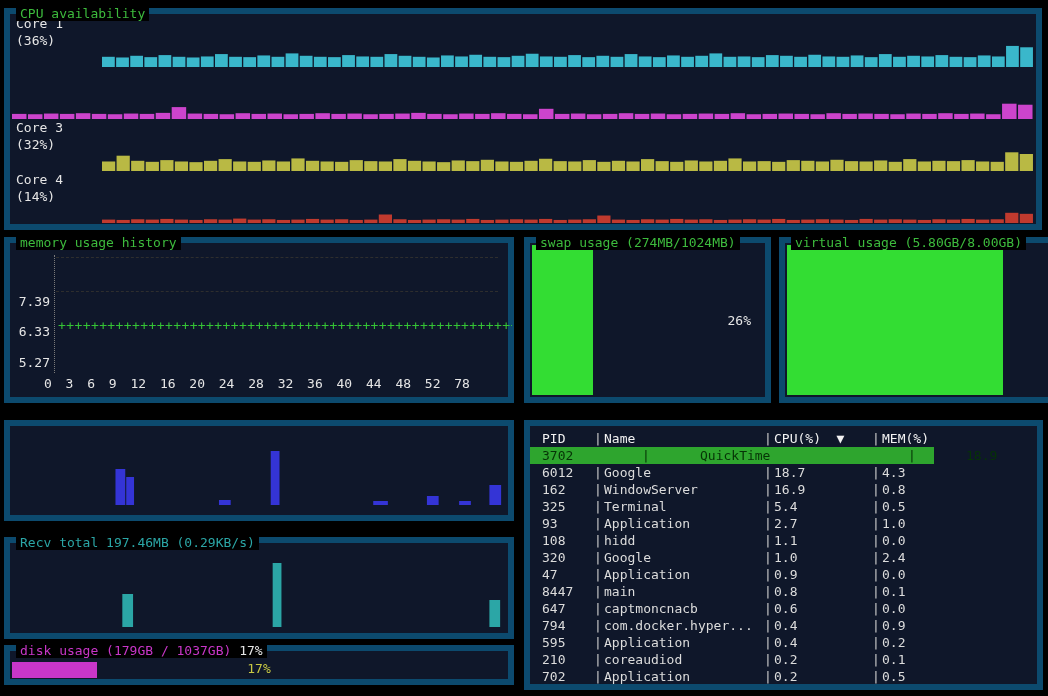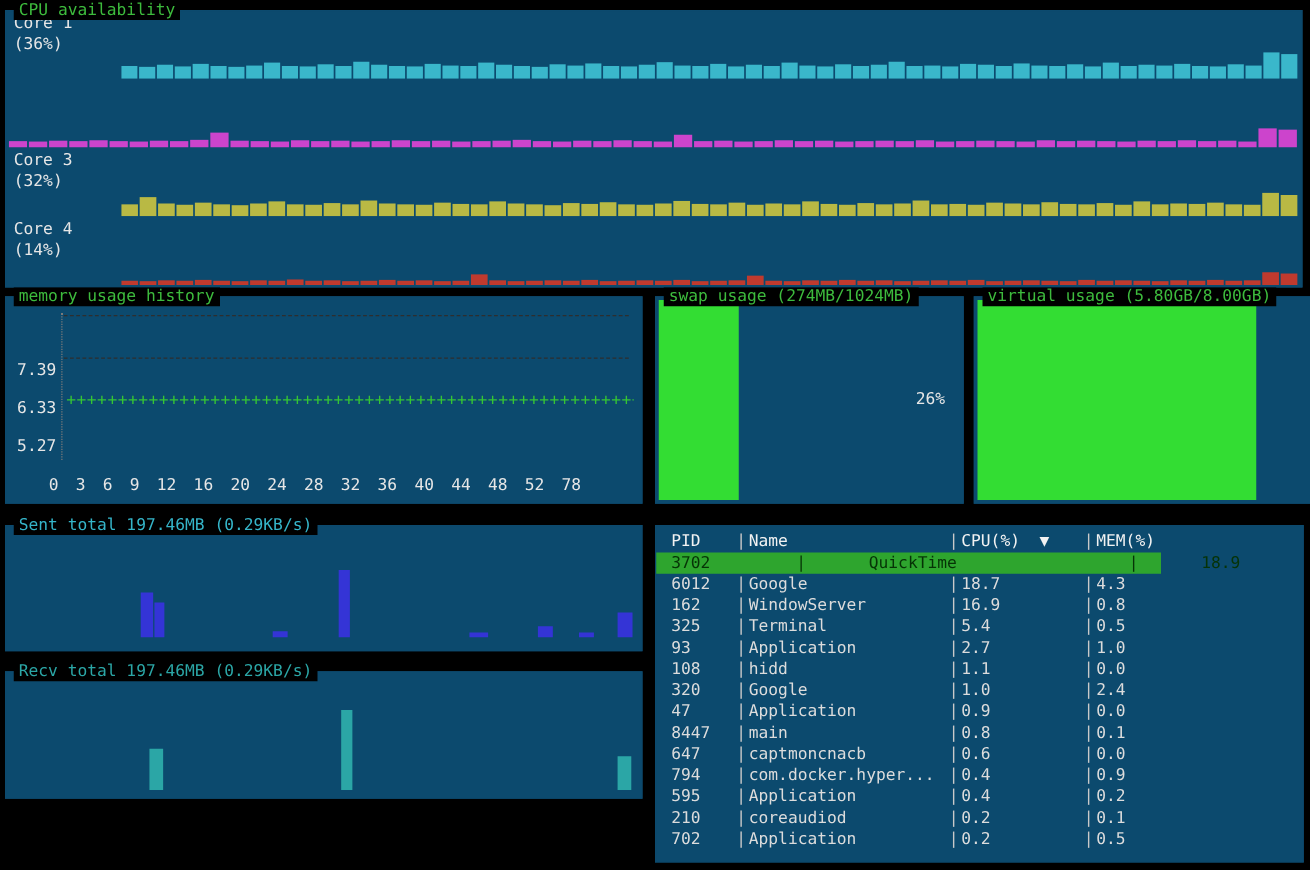--- a/index.html
+++ b/index.html
@@ -2,21 +2,21 @@
 <html><head>
 <meta charset="utf-8">
 <style>
   * { margin:0; padding:0; box-sizing:border-box; }
   html,body { background:#000; }
   .screen {
     position:relative; width:1048px; height:696px; background:#000;
     font-family:"DejaVu Sans Mono", monospace; font-size:13px; color:#e6e6e6;
     overflow:hidden;
   }
-  .box { position:absolute; border:1px solid #0c4a6e; background:#0c4a6e; }
+  .box { position:absolute; border:6px solid #0c4a6e; background:#0f172a; }
   .box-title {
     position:absolute; top:-8px; left:6px; background:#000; padding:0 4px;
     line-height:15px; font-size:13px; white-space:nowrap; z-index:2;
   }
   .green  { color:#3dbb3d; }
   .cyan   { color:#35b5c9; }
   .teal   { color:#2ba6a6; }
   .white  { color:#e6e6e6; }
   .disk-magenta { color:#c936c9; }
 
@@ -402,21 +402,20 @@
     <span class="gauge-label">26%</span>
   </div>
 
   <div class="box" id="virt-box">
     <span class="box-title green">virtual usage (5.80GB/8.00GB)</span>
     <div class="gauge-fill" id="virt-fill" style="width: 72%;"></div>
     <span class="gauge-label">72%</span>
   </div>
 
   <div class="box" id="sent-box">
-    <span class="box-title cyan">Sent total 197.46MB (0.29KB/s)</span>
     <svg class="net-svg" id="sent-svg" viewBox="0 0 506 56" preserveAspectRatio="none">
         <rect x="106" y="20" width="10" height="36" fill="#3434d6"></rect>
         <rect x="117" y="28" width="8" height="28" fill="#3434d6"></rect>
         <rect x="212" y="51" width="12" height="5" fill="#3434d6"></rect>
         <rect x="265" y="2" width="9" height="54" fill="#3434d6"></rect>
         <rect x="370" y="52" width="15" height="4" fill="#3434d6"></rect>
         <rect x="425" y="47" width="12" height="9" fill="#3434d6"></rect>
         <rect x="458" y="52" width="12" height="4" fill="#3434d6"></rect>
         <rect x="489" y="36" width="12" height="20" fill="#3434d6"></rect>
       </svg>
@@ -424,20 +423,25 @@
 
   <div class="box" id="recv-box">
     <span class="box-title teal">Recv total 197.46MB (0.29KB/s)</span>
     <svg class="net-svg" id="recv-svg" viewBox="0 0 506 66" preserveAspectRatio="none">
         <rect x="113" y="33" width="11" height="33" fill="#2ba6a6"></rect>
         <rect x="267" y="2" width="9" height="64" fill="#2ba6a6"></rect>
         <rect x="489" y="39" width="11" height="27" fill="#2ba6a6"></rect>
       </svg>
   </div>
 
+  <div class="box" id="disk-box">
+    <span class="box-title"><span class="disk-magenta">disk usage (179GB / 1037GB) </span><span class="white">17%</span></span>
+    <div class="disk-fill" style="width: 17%;"></div>
+    <span class="disk-percent">17%</span>
+  </div>
 
   <div class="box" id="proc-box">
     <div class="proc-header">
       <span class="cell">PID</span>
       <span class="pipe">|</span>
       <span class="cell">Name</span>
       <span class="pipe">|</span>
       <span class="cell">CPU(%)  ▼</span>
       <span class="pipe">|</span>
       <span class="cell">MEM(%)</span>

